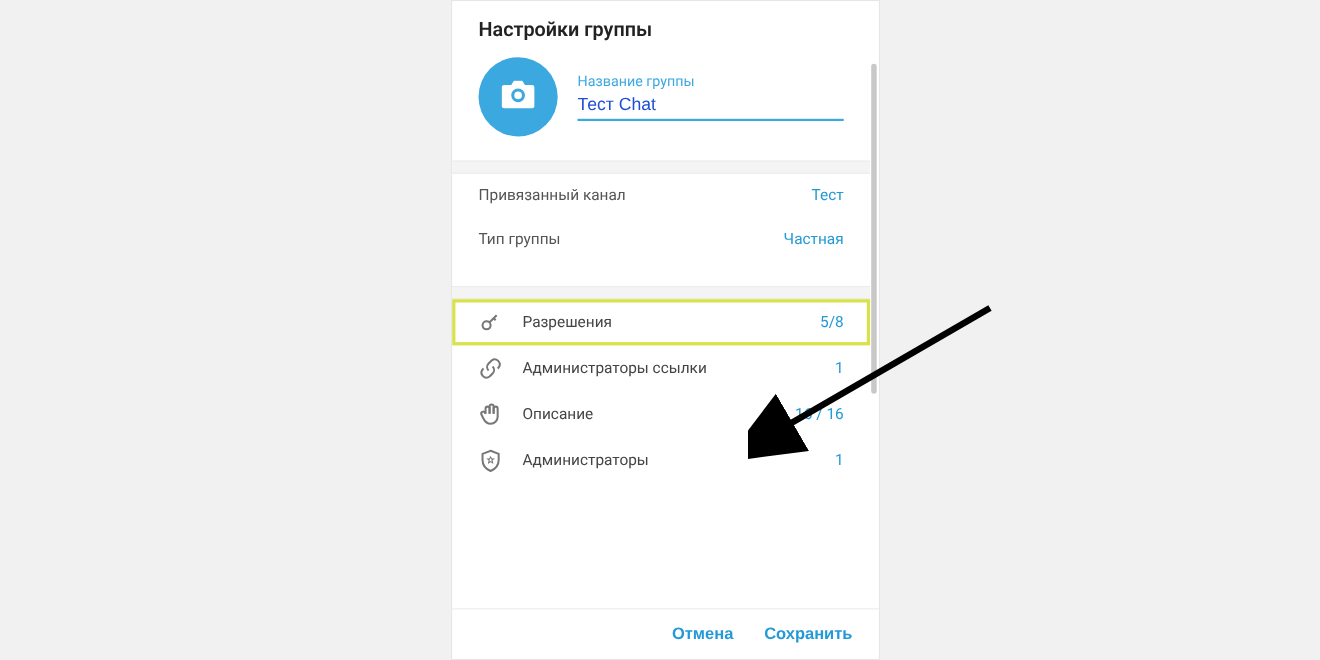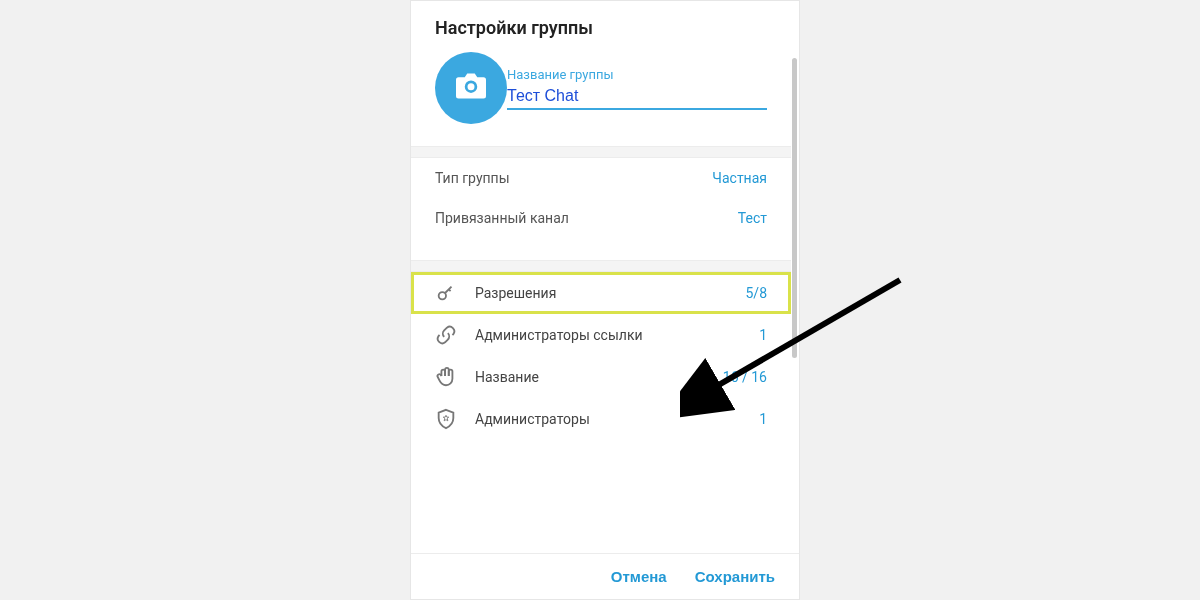--- a/index.html
+++ b/index.html
@@ -52,21 +52,21 @@
     width: 72px;
     height: 72px;
     border-radius: 50%;
     background: #3ba8e0;
     display: flex;
     align-items: center;
     justify-content: center;
     flex-shrink: 0;
   }
   .avatar svg { width: 30px; height: 26px; fill: #fff; }
-  .name-field { flex: 1; }
+  .name-field { flex: 1; margin-left: 18px; }
   .name-label { font-size: 13px; color: #3ba8e0; margin-bottom: 2px; }
   .name-input {
     width: 100%;
     border: none;
     border-bottom: 2px solid #3ba8e0;
     background: none;
     font-size: 16px;
     color: #1d4ed8;
     padding: 3px 0;
     outline: none;
@@ -171,27 +171,27 @@
       <div class="name-field">
         <div class="name-label">Название группы</div>
         <input class="name-input" value="Тест Chat" style="">
       </div>
     </div>
 
 
     <div class="section-divider"></div>
 
     <div class="link-row">
+      <span>Привязанный канал</span>
+      <span class="value">Тест</span>
+    </div>
+
+    <div class="link-row">
       <span>Тип группы</span>
       <span class="value">Частная</span>
-    </div>
-
-    <div class="link-row">
-      <span>Привязанный канал</span>
-      <span class="value">Тест</span>
     </div>
 
     <div class="section-divider"></div>
 
     <div class="manage-row highlight">
       <span class="icon">
         <svg width="22" height="22" viewBox="0 0 24 24" fill="none" stroke-width="2">
             <circle cx="8" cy="15" r="4"></circle>
             <path d="M11 12l7-7M15 8l2 2"></path>
           </svg>
@@ -212,21 +212,21 @@
     </div>
 
     <div class="manage-row">
       <span class="icon">
         <svg width="22" height="22" viewBox="0 0 24 24" fill="none" stroke-width="2">
             <path d="M7 11V6a2 2 0 1 1 4 0v5"></path>
             <path d="M11 11V4a2 2 0 1 1 4 0v7"></path>
             <path d="M15 11V6a2 2 0 1 1 4 0v8a7 7 0 0 1-7 7c-4 0-6-3-7-5l-2-4a2 2 0 0 1 3.5-2L7 11"></path>
           </svg>
       </span>
-      <span class="label">Название</span>
+      <span class="label">Описание</span>
       <span class="count">16 / 16</span>
     </div>
 
     <div class="manage-row">
       <span class="icon">
         <svg width="22" height="22" viewBox="0 0 24 24" fill="none" stroke-width="2">
             <path d="M12 2l8 3v6c0 5-3.5 9-8 11-4.5-2-8-6-8-11V5l8-3z"></path>
             <path d="M12 8l1 2h2l-1.6 1.3L14 14l-2-1.3L10 14l.6-2.7L9 10h2l1-2z" stroke-width="1"></path>
           </svg>
       </span>

